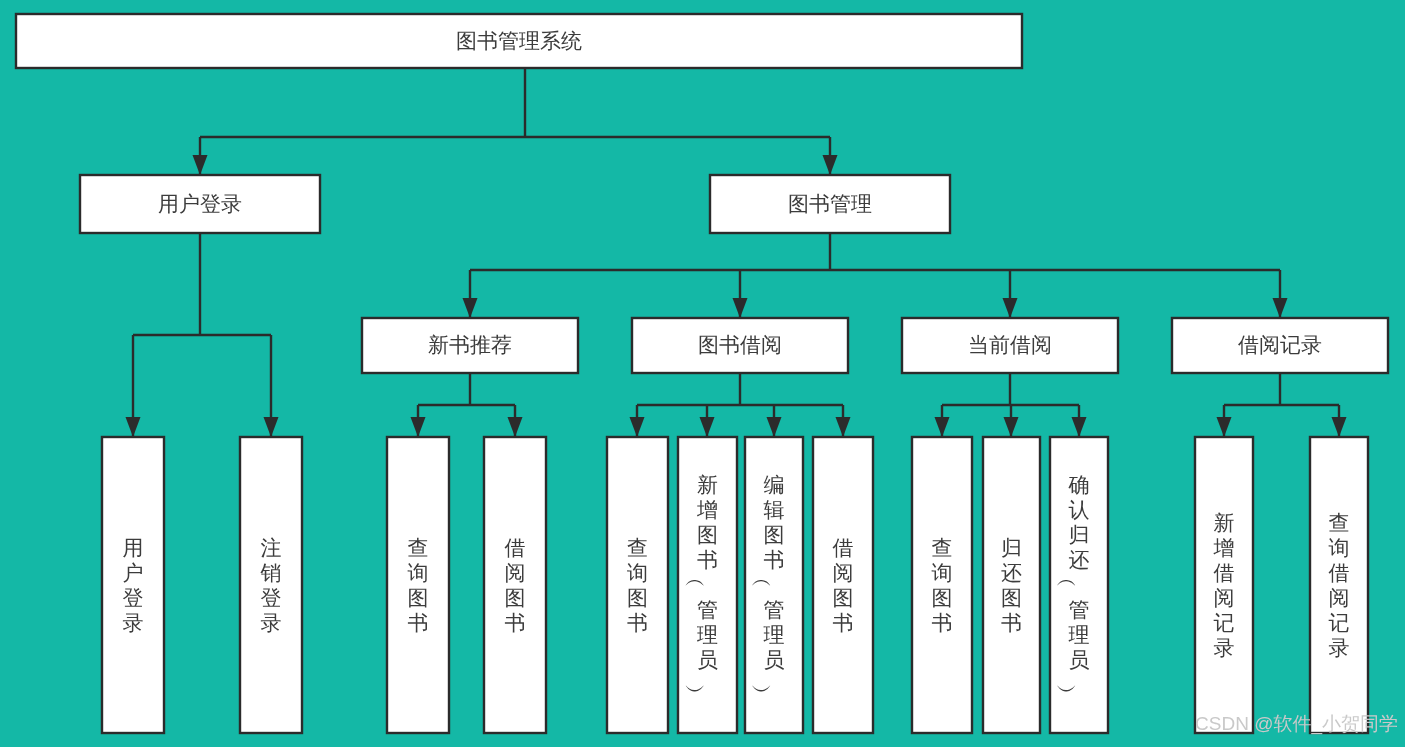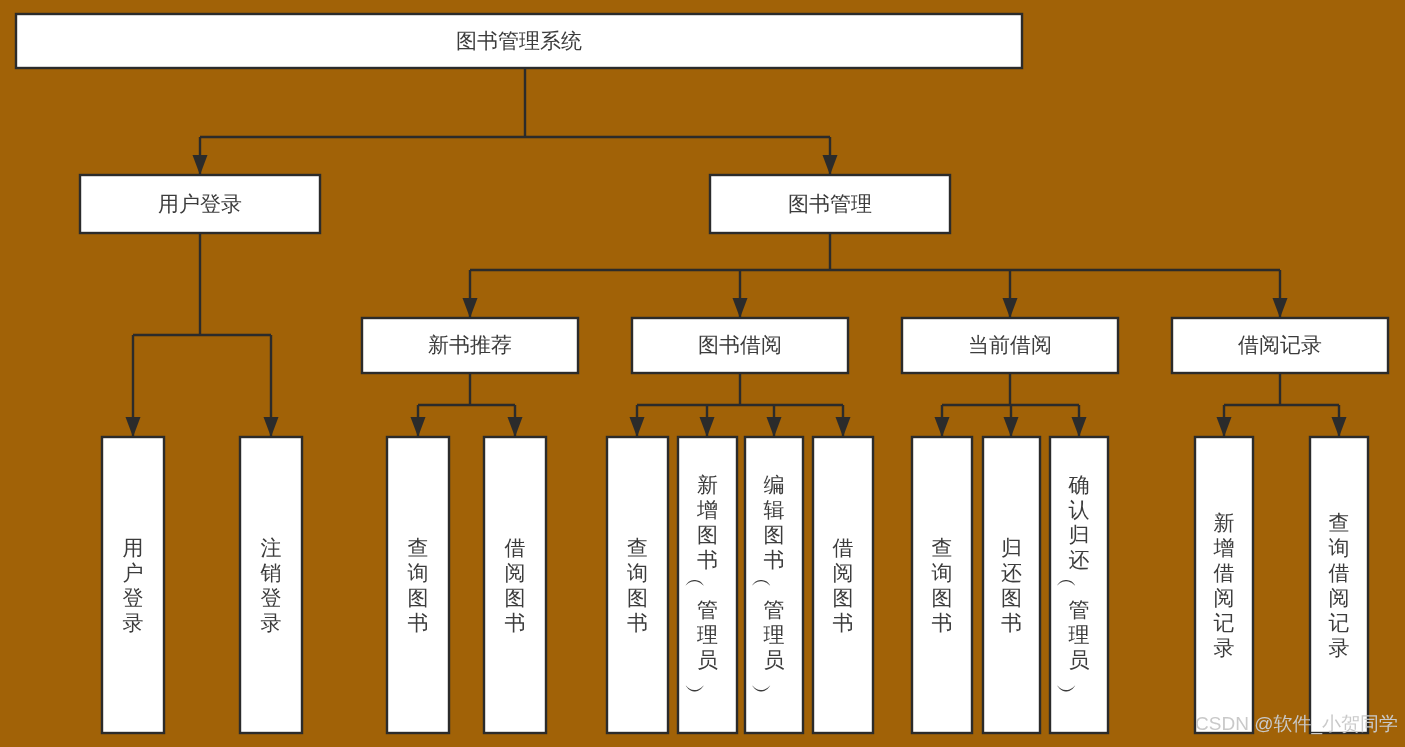--- a/index.html
+++ b/index.html
@@ -8,21 +8,21 @@
     padding: 0;
     background: #ffffff;
   }
   body {
     font-family: "Liberation Sans", "DejaVu Sans", sans-serif;
   }
   #diagram-root {
     position: relative;
     width: 1405px;
     height: 747px;
-    background: #a16207;
+    background: #14b8a6;
     overflow: hidden;
   }
   svg#tree-svg {
     position: absolute;
     left: 0;
     top: 0;
     width: 1405px;
     height: 747px;
     display: block;
   }

